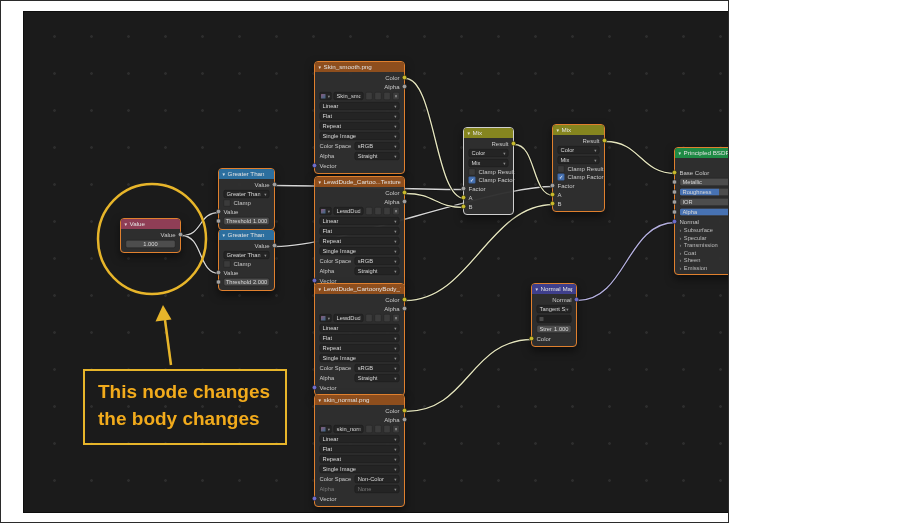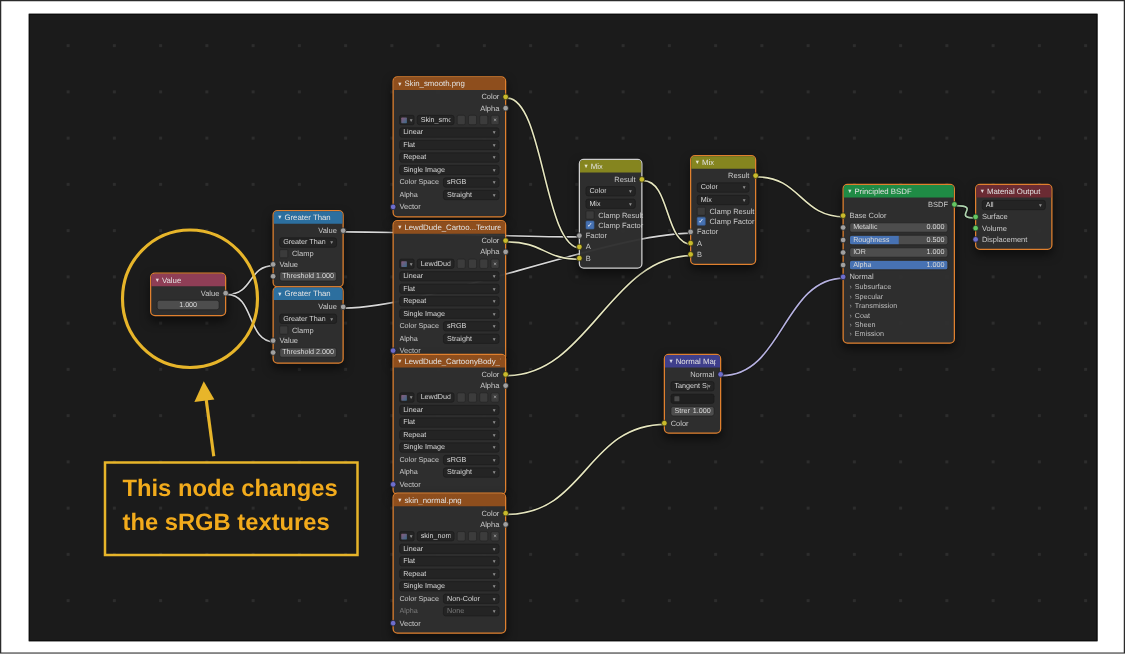--- a/index.html
+++ b/index.html
@@ -1,16 +1,16 @@
 <!DOCTYPE html>
 <html><head>
 <meta charset="utf-8">
 <style>
   html,body{margin:0;padding:0;background:#ffffff;}
-  .frame{position:relative;width:900px;height:523px;background:#ffffff;
+  .frame{position:relative;width:729px;height:523px;background:#ffffff;
          font-family:"Liberation Sans",sans-serif;border:1px solid #2b2b2b;box-sizing:border-box;overflow:hidden;}
   .canvas{position:absolute;left:22px;top:10px;width:853px;height:500px;
           background-color:#1b1b1b;border:1px solid #0e0e0e;overflow:hidden;
           background-image:radial-gradient(circle,#2d2d2d 1.1px,rgba(0,0,0,0) 1.6px);
           background-size:37px 37px;background-position:12px 6px;}
   svg.layer{position:absolute;left:0;top:0;pointer-events:none;}
   
   .node{position:absolute;background:rgba(47,47,47,.97);border:2px solid #e0802e;border-radius:8px;
         transform:scale(.5);transform-origin:0 0;box-shadow:0 8px 16px rgba(0,0,0,.5);
         padding-bottom:6px;box-sizing:border-box;}
@@ -657,16 +657,16 @@
           </div>
         </div>
       </div>
     <svg class="layer" id="ann-svg" width="853" height="500" viewBox="0 0 853 500">
       <ellipse id="ann-circle" cx="128" cy="227" rx="54" ry="55" fill="none" stroke-width="2.5" stroke="#e7b52a"></ellipse>
       <line id="ann-line" x1="147" y1="353" x2="141" y2="308" stroke-width="2.5" stroke="#e7b52a"></line>
       <polygon id="ann-head" points="139,293 131.5,309.5 147.5,307.5" fill="#e7b52a"></polygon>
     </svg>
     <div class="ann-box" style="border-color: rgb(231, 181, 42); color: rgb(242, 171, 28);">
       <span>This node changes</span>
-      <span>the sRGB textures</span>
+      <span>the body changes</span>
     </div>
   </div>
 </div>
 
 </body></html>

